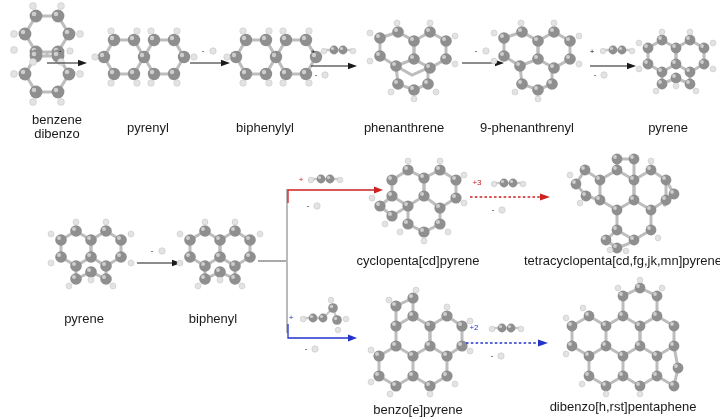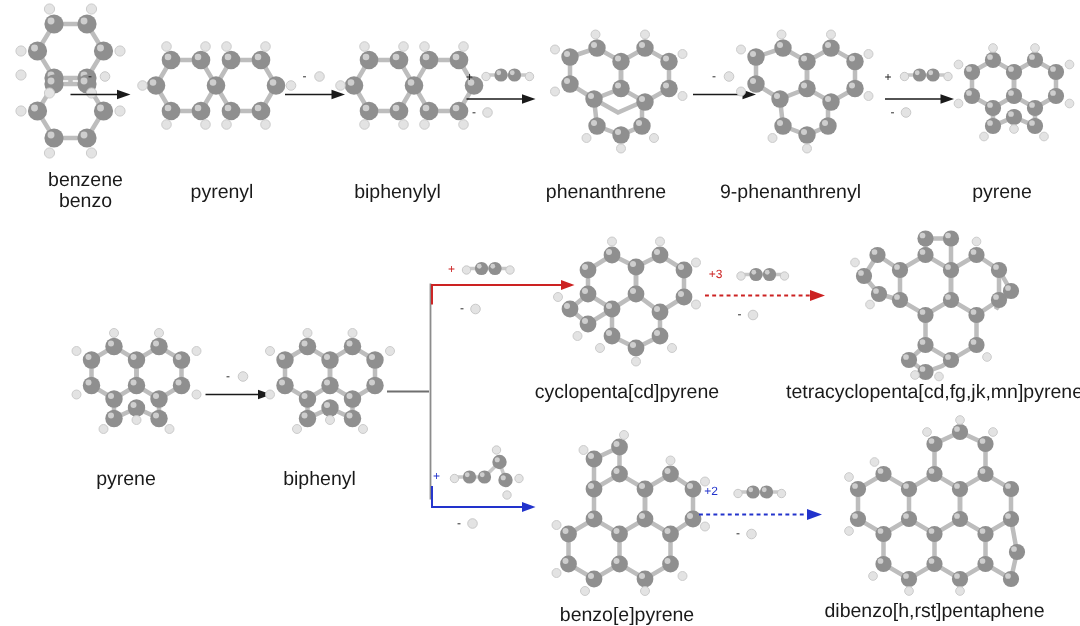--- a/index.html
+++ b/index.html
@@ -78,21 +78,21 @@
           <circle cx="27" cy="58" r="3.4"></circle>
         <circle cx="74" cy="70" r="3.4"></circle>
           <circle cx="55" cy="98" r="3.4"></circle>
           <circle cx="27" cy="98" r="3.4"></circle>
         <circle cx="8" cy="70" r="3.4"></circle>
           <circle cx="8" cy="46" r="3.4"></circle>
       </g>
     </svg>
   </div>
   <div class="caption" style="left:57px;top:114px;">benzene</div>
-  <div class="caption" style="left:57px;top:128px;">benzo</div>
+  <div class="caption" style="left:57px;top:128px;">dibenzo</div>
 
   <div class="arrow" style="left:47px;top:58px;">
     <svg width="40" height="10" viewBox="0 0 40 10">
       <line x1="0" y1="5" x2="33" y2="5" stroke="#1a1a1a" stroke-width="1.1"></line>
       <polygon points="40,5 31,1.8 31,8.2" fill="#1a1a1a"></polygon>
     </svg>
   </div>
   <div class="alabel black" style="left:60px;top:46px;">-</div>
   <div class="reagent" style="left:65px;top:45px;">
     <svg width="12" height="10" viewBox="0 0 12 10">

